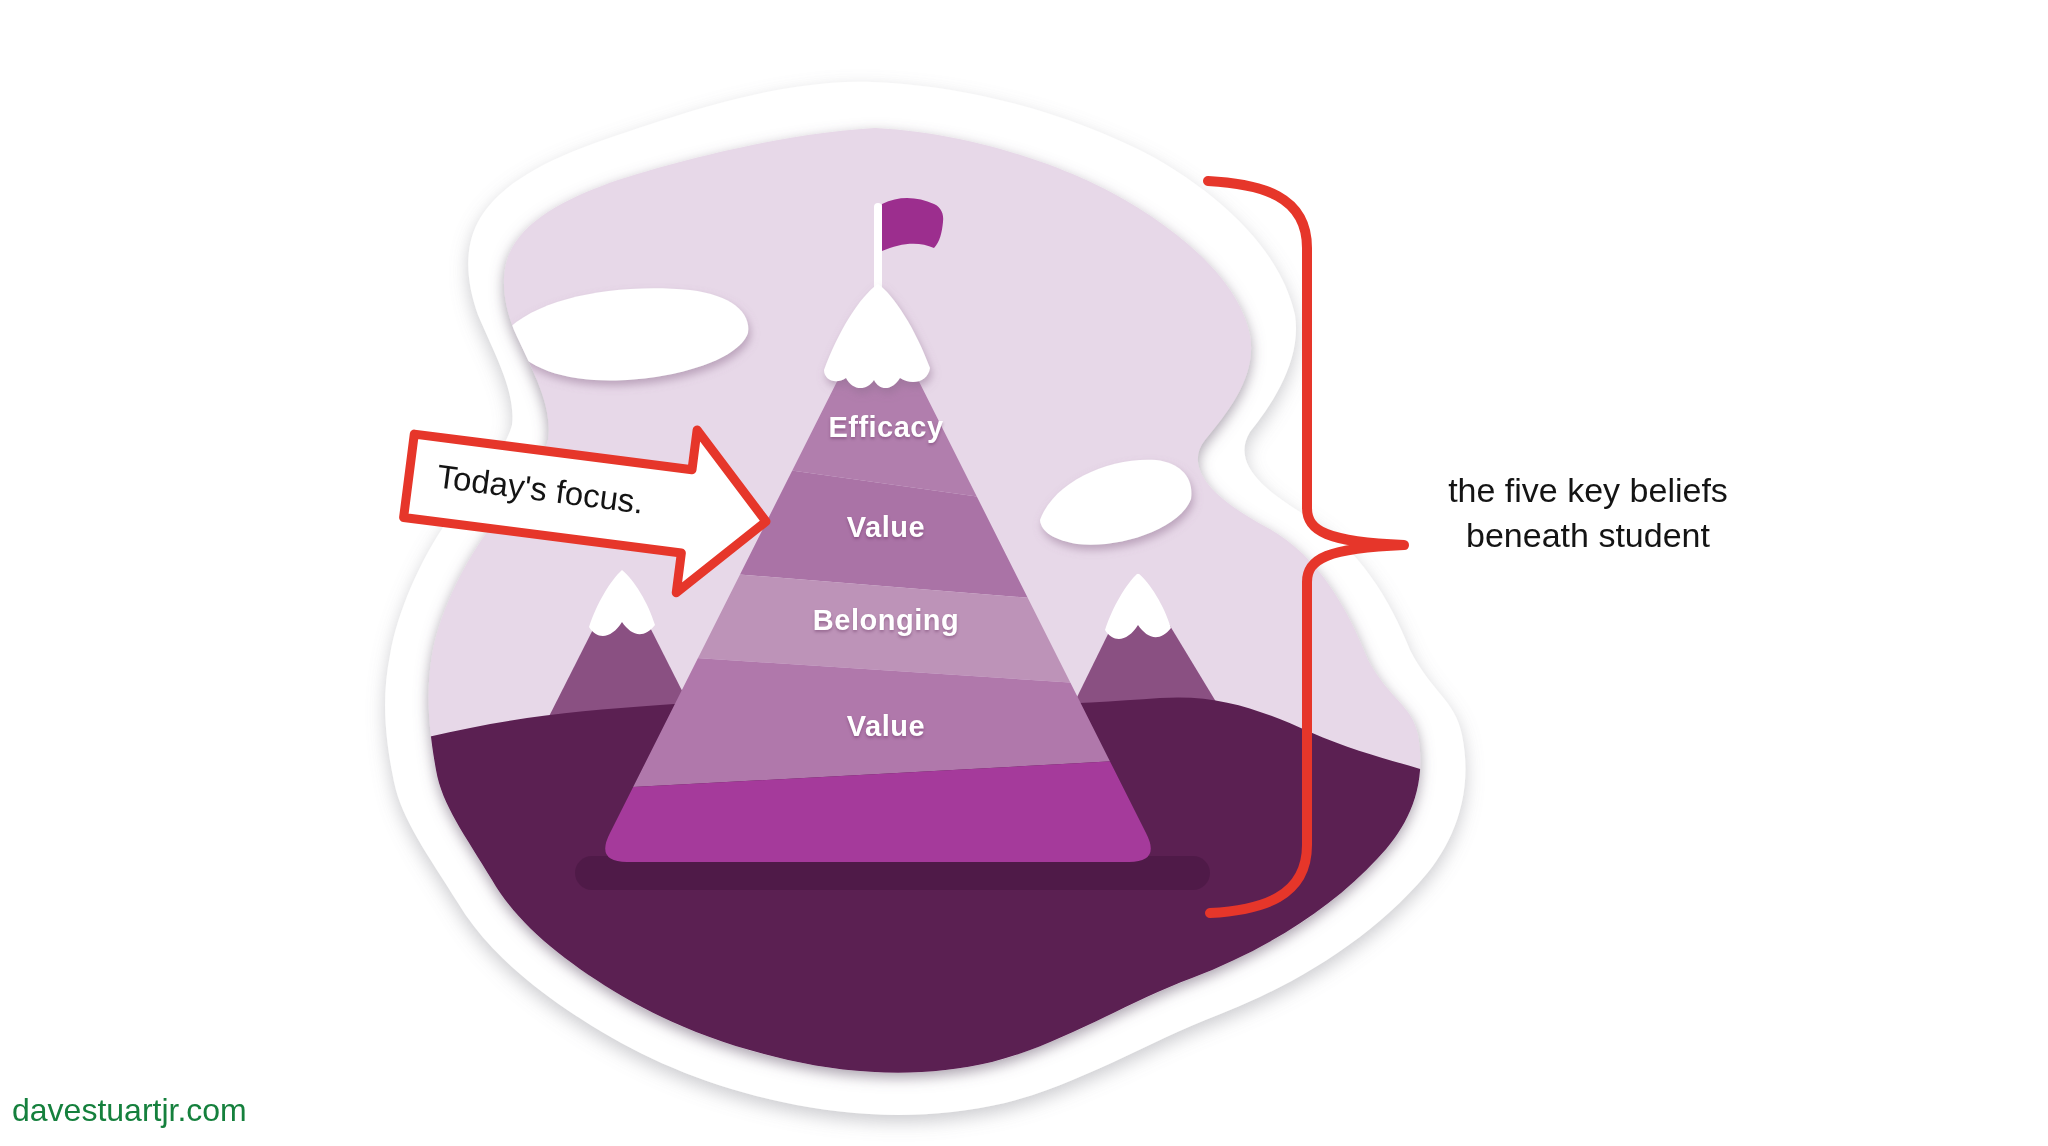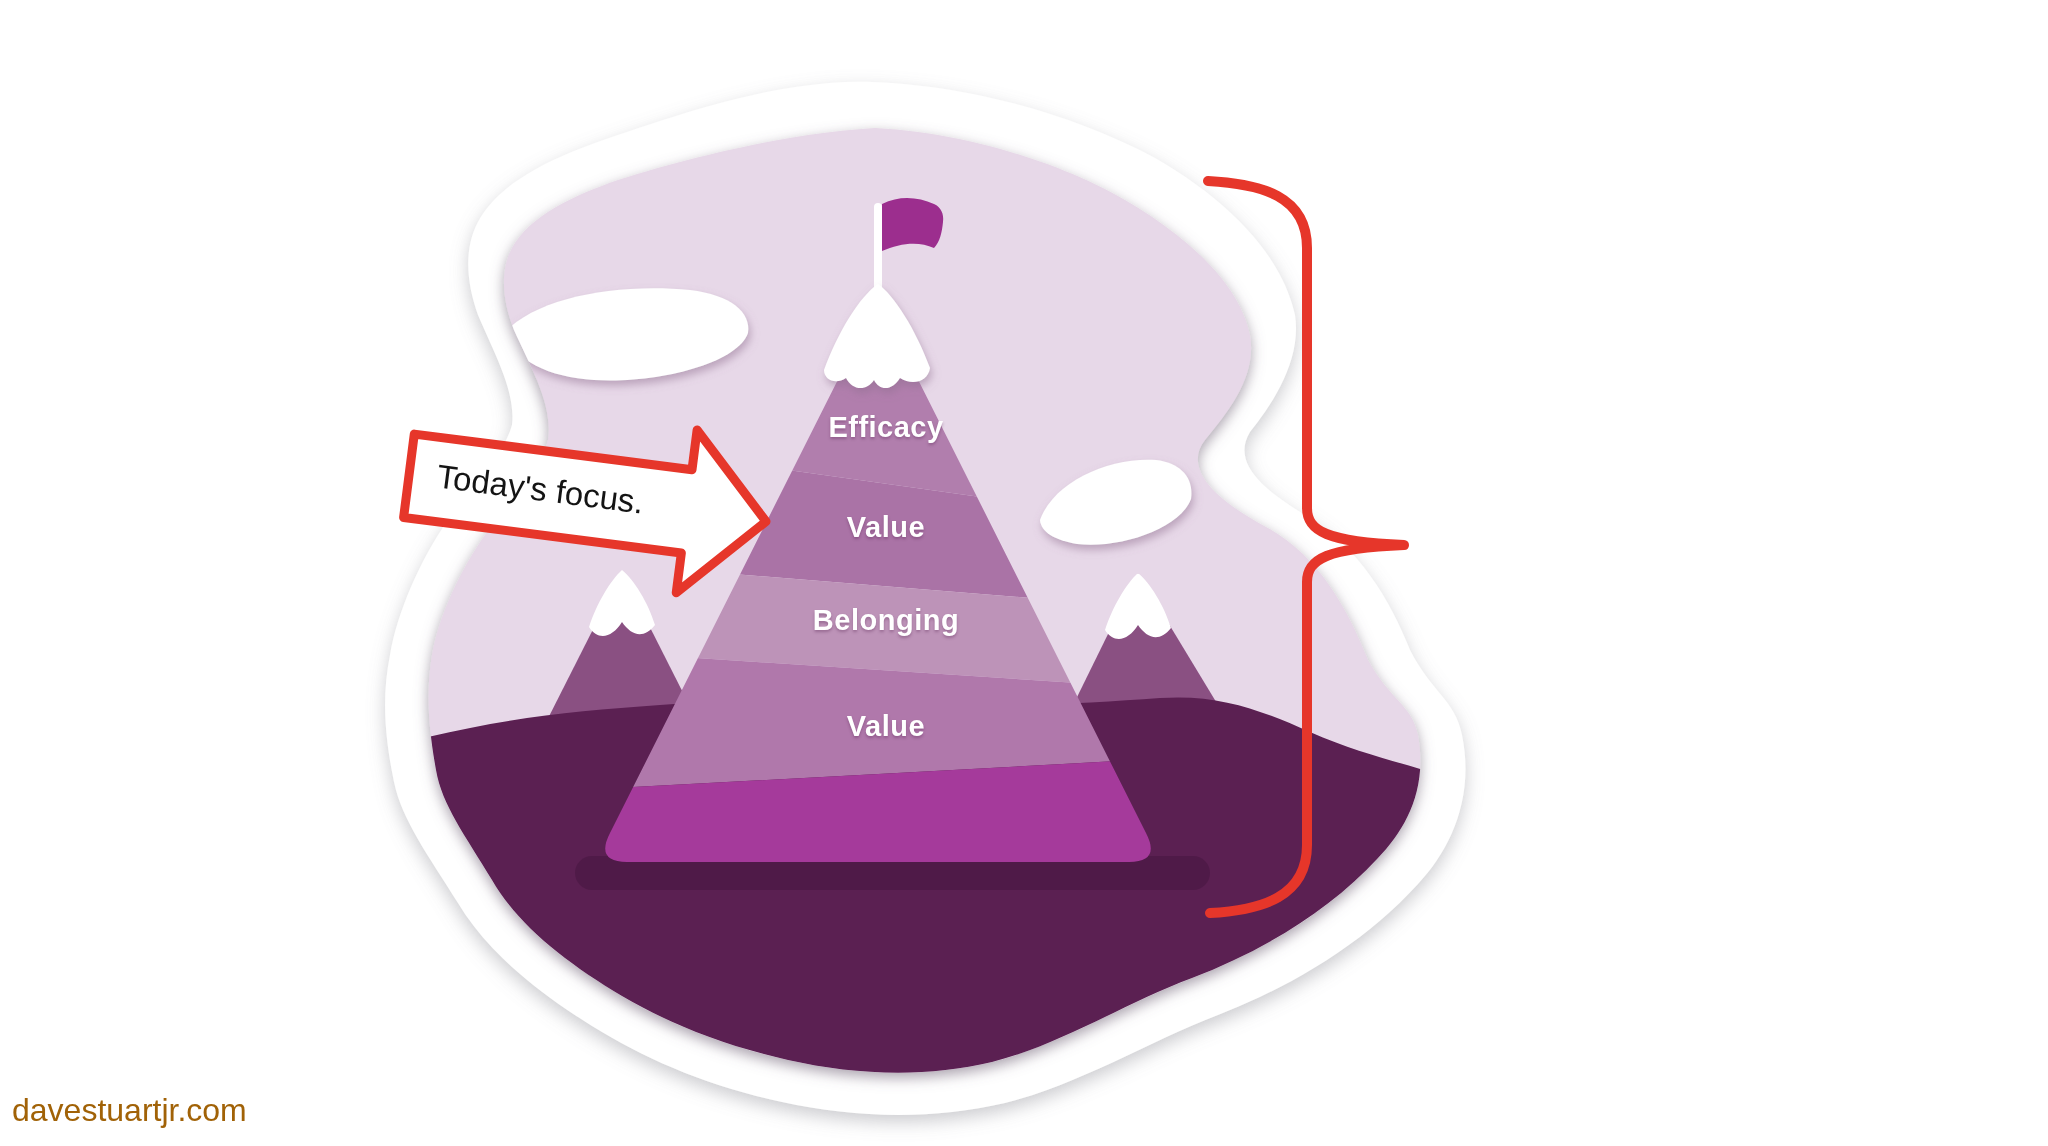--- a/index.html
+++ b/index.html
@@ -8,21 +8,21 @@
   #scene{position:absolute;left:0;top:0;}
   .pyr-label{position:absolute;left:686px;width:400px;text-align:center;
     color:#ffffff;font-weight:bold;font-size:29px;line-height:36px;
     text-shadow:0 2px 3px rgba(80,30,75,0.35);letter-spacing:0.5px;}
   #arrow-wrap{position:absolute;left:403px;top:387px;width:372px;height:176px;
     transform:rotate(7.3deg);transform-origin:0 88px;}
   #arrow-label{position:absolute;left:26px;top:63px;width:224px;text-align:center;
     font-size:33px;line-height:44px;color:#141414;}
   #brace-text{position:absolute;left:1398px;top:468px;width:380px;text-align:center;
     font-size:34px;line-height:45px;color:#141414;}
-  #credit{position:absolute;left:12px;top:1092px;font-size:32px;color:#a16207;letter-spacing:0px;}
+  #credit{position:absolute;left:12px;top:1092px;font-size:32px;color:#15803d;letter-spacing:0px;}
 </style>
 </head>
 <body>
 
 <div id="canvas">
 
   <svg id="scene" width="2048" height="1146" viewBox="0 0 2048 1146">
     <defs>
       <filter id="f-outer" x="-10%" y="-10%" width="120%" height="120%">
         <feDropShadow dx="0" dy="7" stdDeviation="9" flood-color="#8d8d96" flood-opacity="0.45"></feDropShadow>
@@ -120,16 +120,18 @@
   <div class="pyr-label" style="top:602px">Belonging</div>
 
   <div id="arrow-wrap">
     <svg width="372" height="176" viewBox="0 0 372 176">
       <path d="M 6 46 L 286 46 L 286 6 L 366 88 L 286 170 L 286 130 L 6 130 Z" stroke-width="9" stroke-linejoin="round" fill="#ffffff" stroke="#e6362a"></path>
     </svg>
     <div id="arrow-label">Today's focus.</div>
   </div>
 
   <div id="brace-text">
+    <div>the five key beliefs</div>
+    <div>beneath student</div>
   </div>
 
   <div id="credit">davestuartjr.com</div>
 </div>
 
 </body></html>

